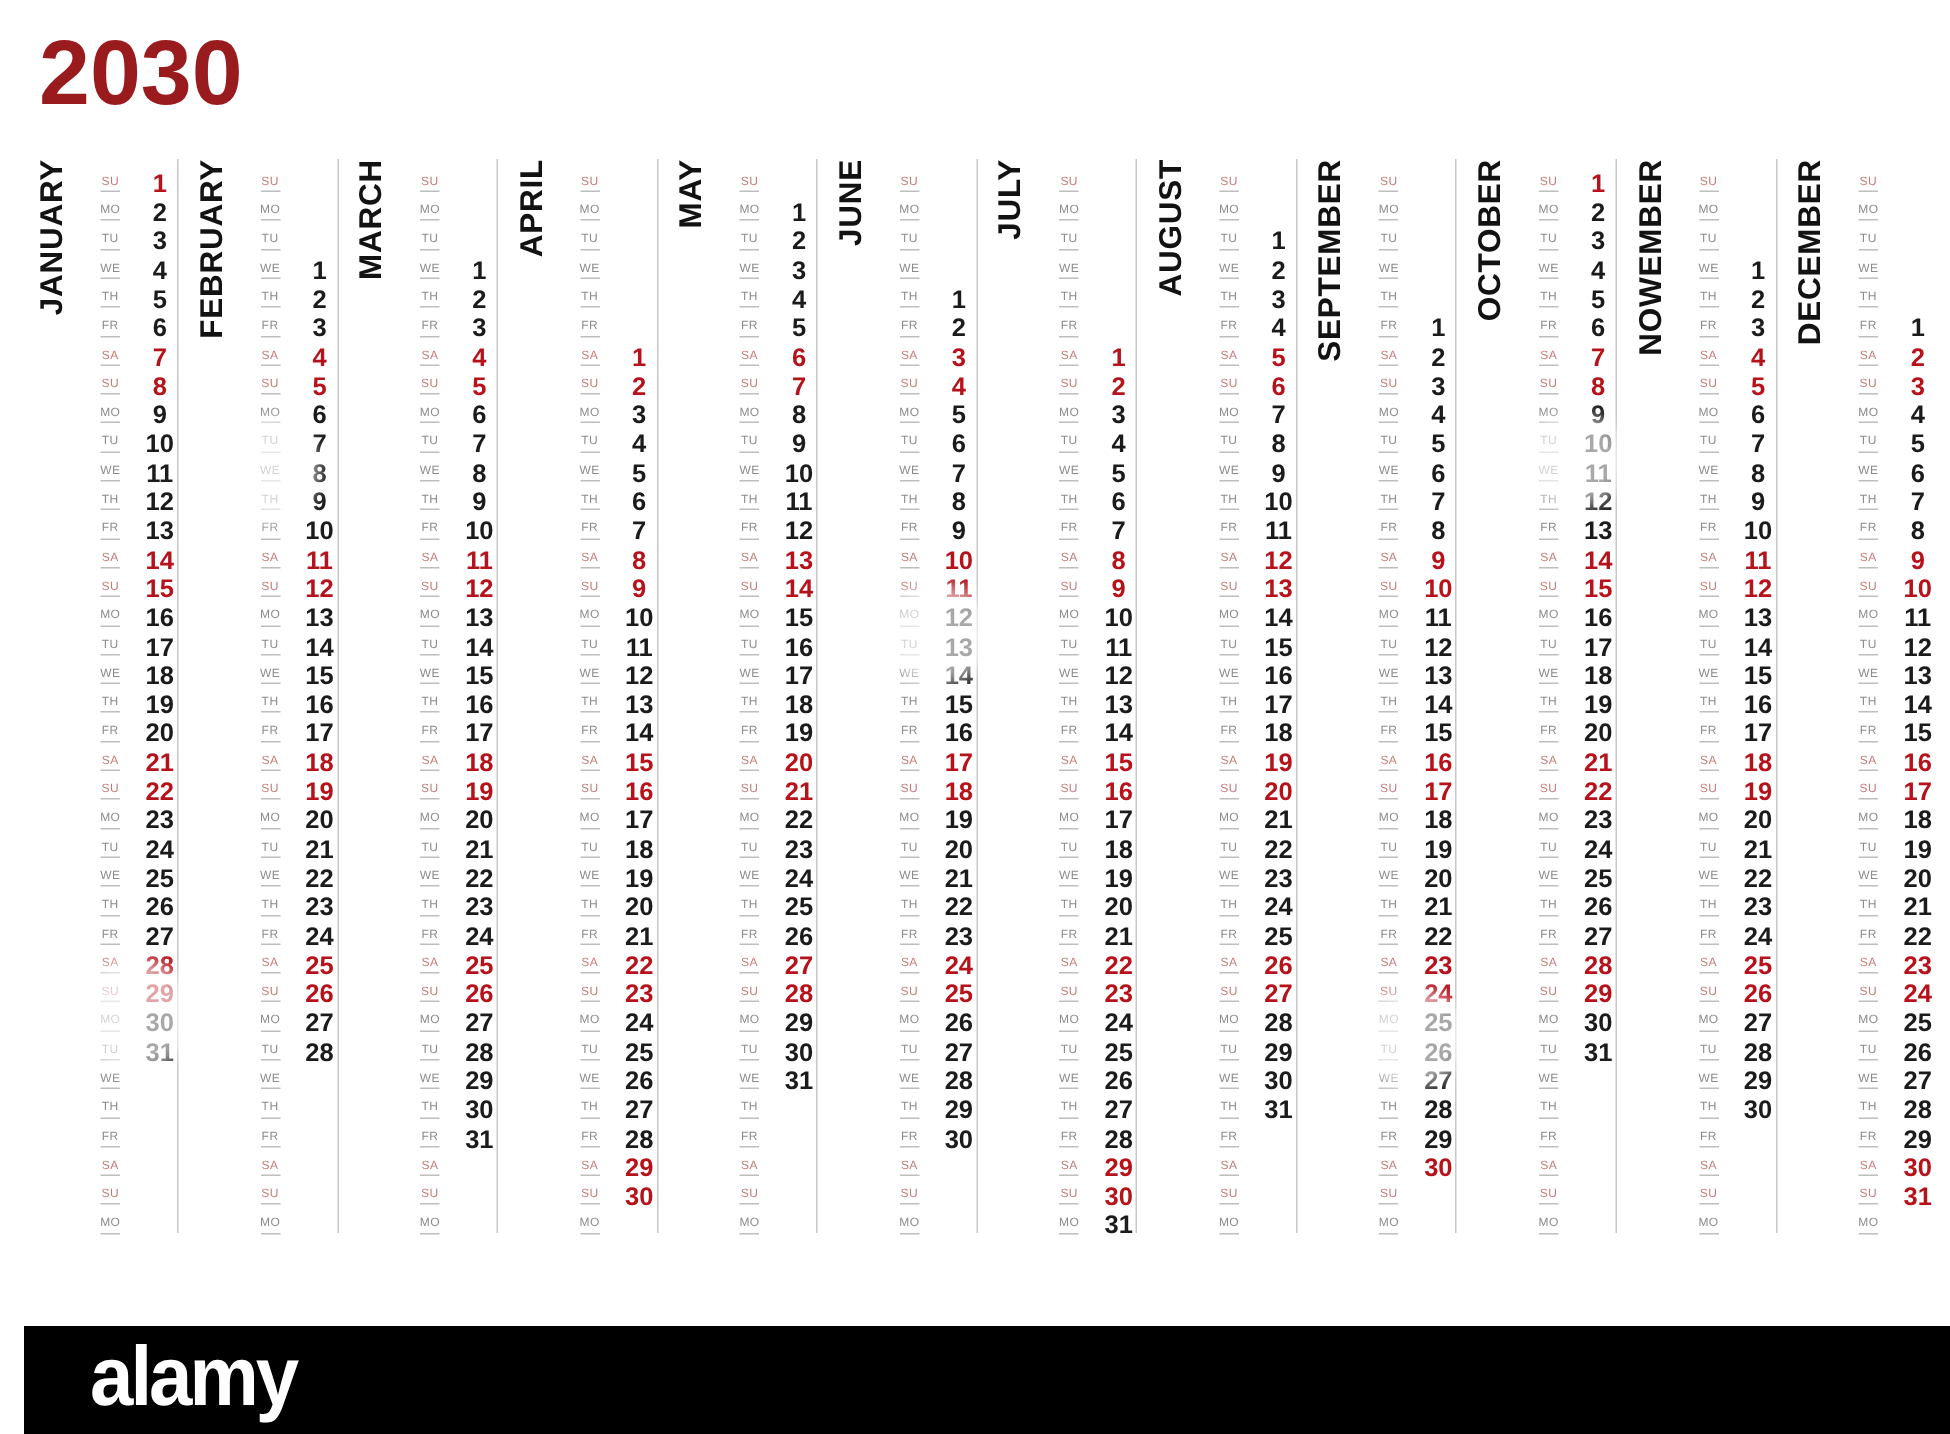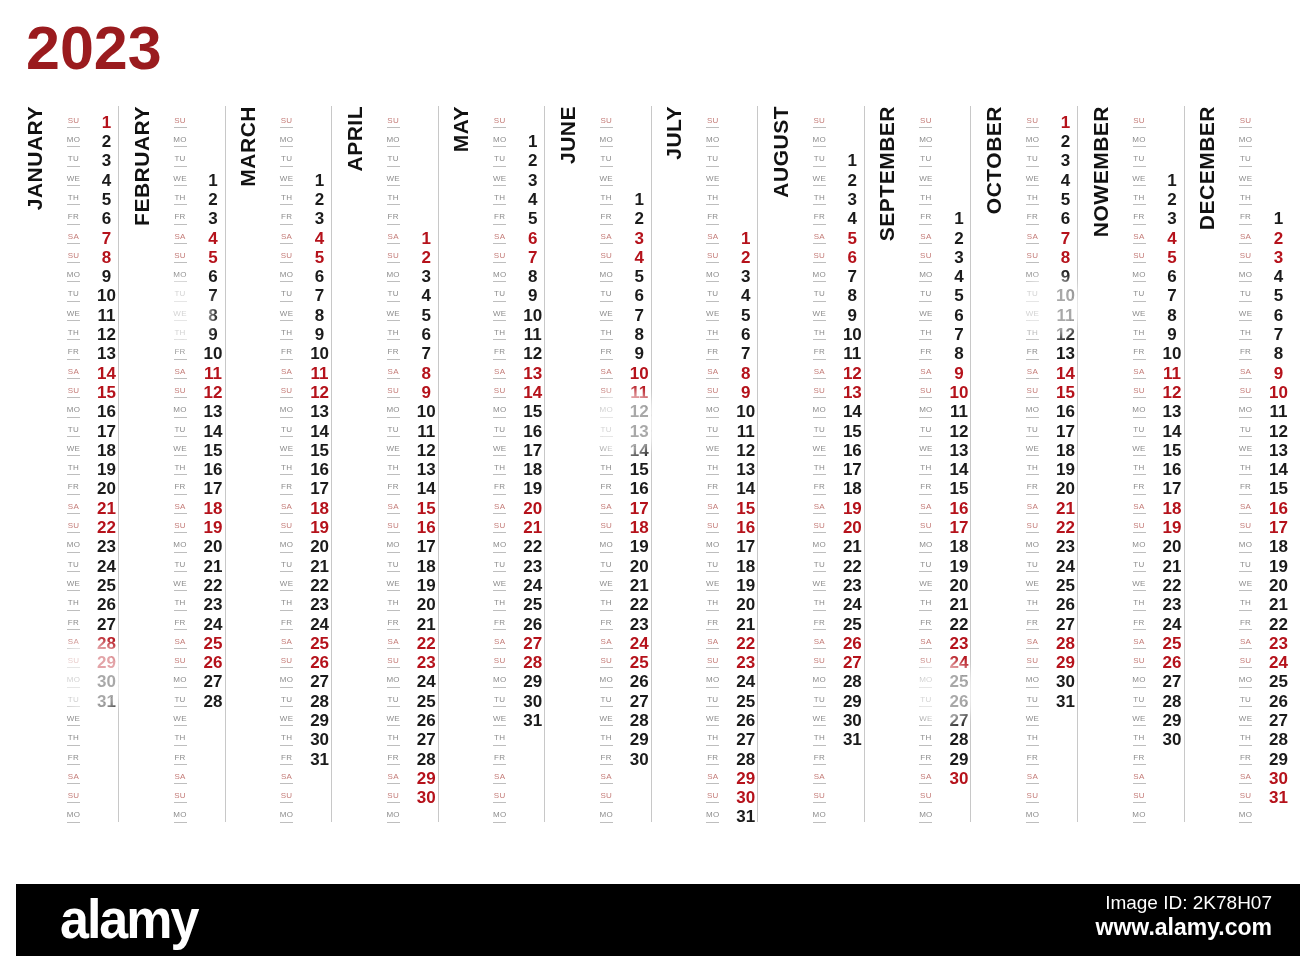--- a/index.html
+++ b/index.html
@@ -58,21 +58,21 @@
     font-size:52px;font-weight:700;letter-spacing:-2px;
     transform:scaleY(1.08);transform-origin:top left;
   }
   .footer-meta{position:absolute;right:44px;top:7px;text-align:right;}
   .footer-id{font-size:19px;line-height:23px;font-weight:400;}
   .footer-site{font-size:23px;line-height:27px;font-weight:700;}
 </style>
 </head>
 <body style="--year-red: #9A1B1E; --weekend-red: #B5121B; --label-red: #C47C78; --label-gray: #8C8C8C; --num-black: #1B1B1B; --dash: #BEBEBE; --divider: #C8C8C8; --footer-bg: #000000; --footer-text: #FFFFFF;">
 
-<div class="year">2023</div>
+<div class="year">2030</div>
 
 <div class="grid" id="calendar-grid">
     <div class="month-column" style="left: 25px;">
       <span class="month-name">JANUARY</span>
       <div class="rows">
         <div class="row">
           <span class="dow we">SU</span>
           <div class="dash"></div>
           <span class="num we">1</span>
         </div>
@@ -2283,17 +2283,13 @@
   </div>
 
 <div class="smudge" style="left:62px;top:648px;width:58px;height:58px;"></div>
 <div class="smudge" style="left:152px;top:288px;width:52px;height:52px;"></div>
 <div class="smudge" style="left:598px;top:398px;width:55px;height:50px;"></div>
 <div class="smudge" style="left:915px;top:668px;width:55px;height:48px;"></div>
 <div class="smudge" style="left:1025px;top:284px;width:50px;height:46px;"></div>
 
 <div class="footer">
   <div class="footer-logo">alamy</div>
-  <div class="footer-meta">
-    <div class="footer-id">Image ID: 2K78H07</div>
-    <div class="footer-site">www.alamy.com</div>
-  </div>
 </div>
 
 </body></html>

